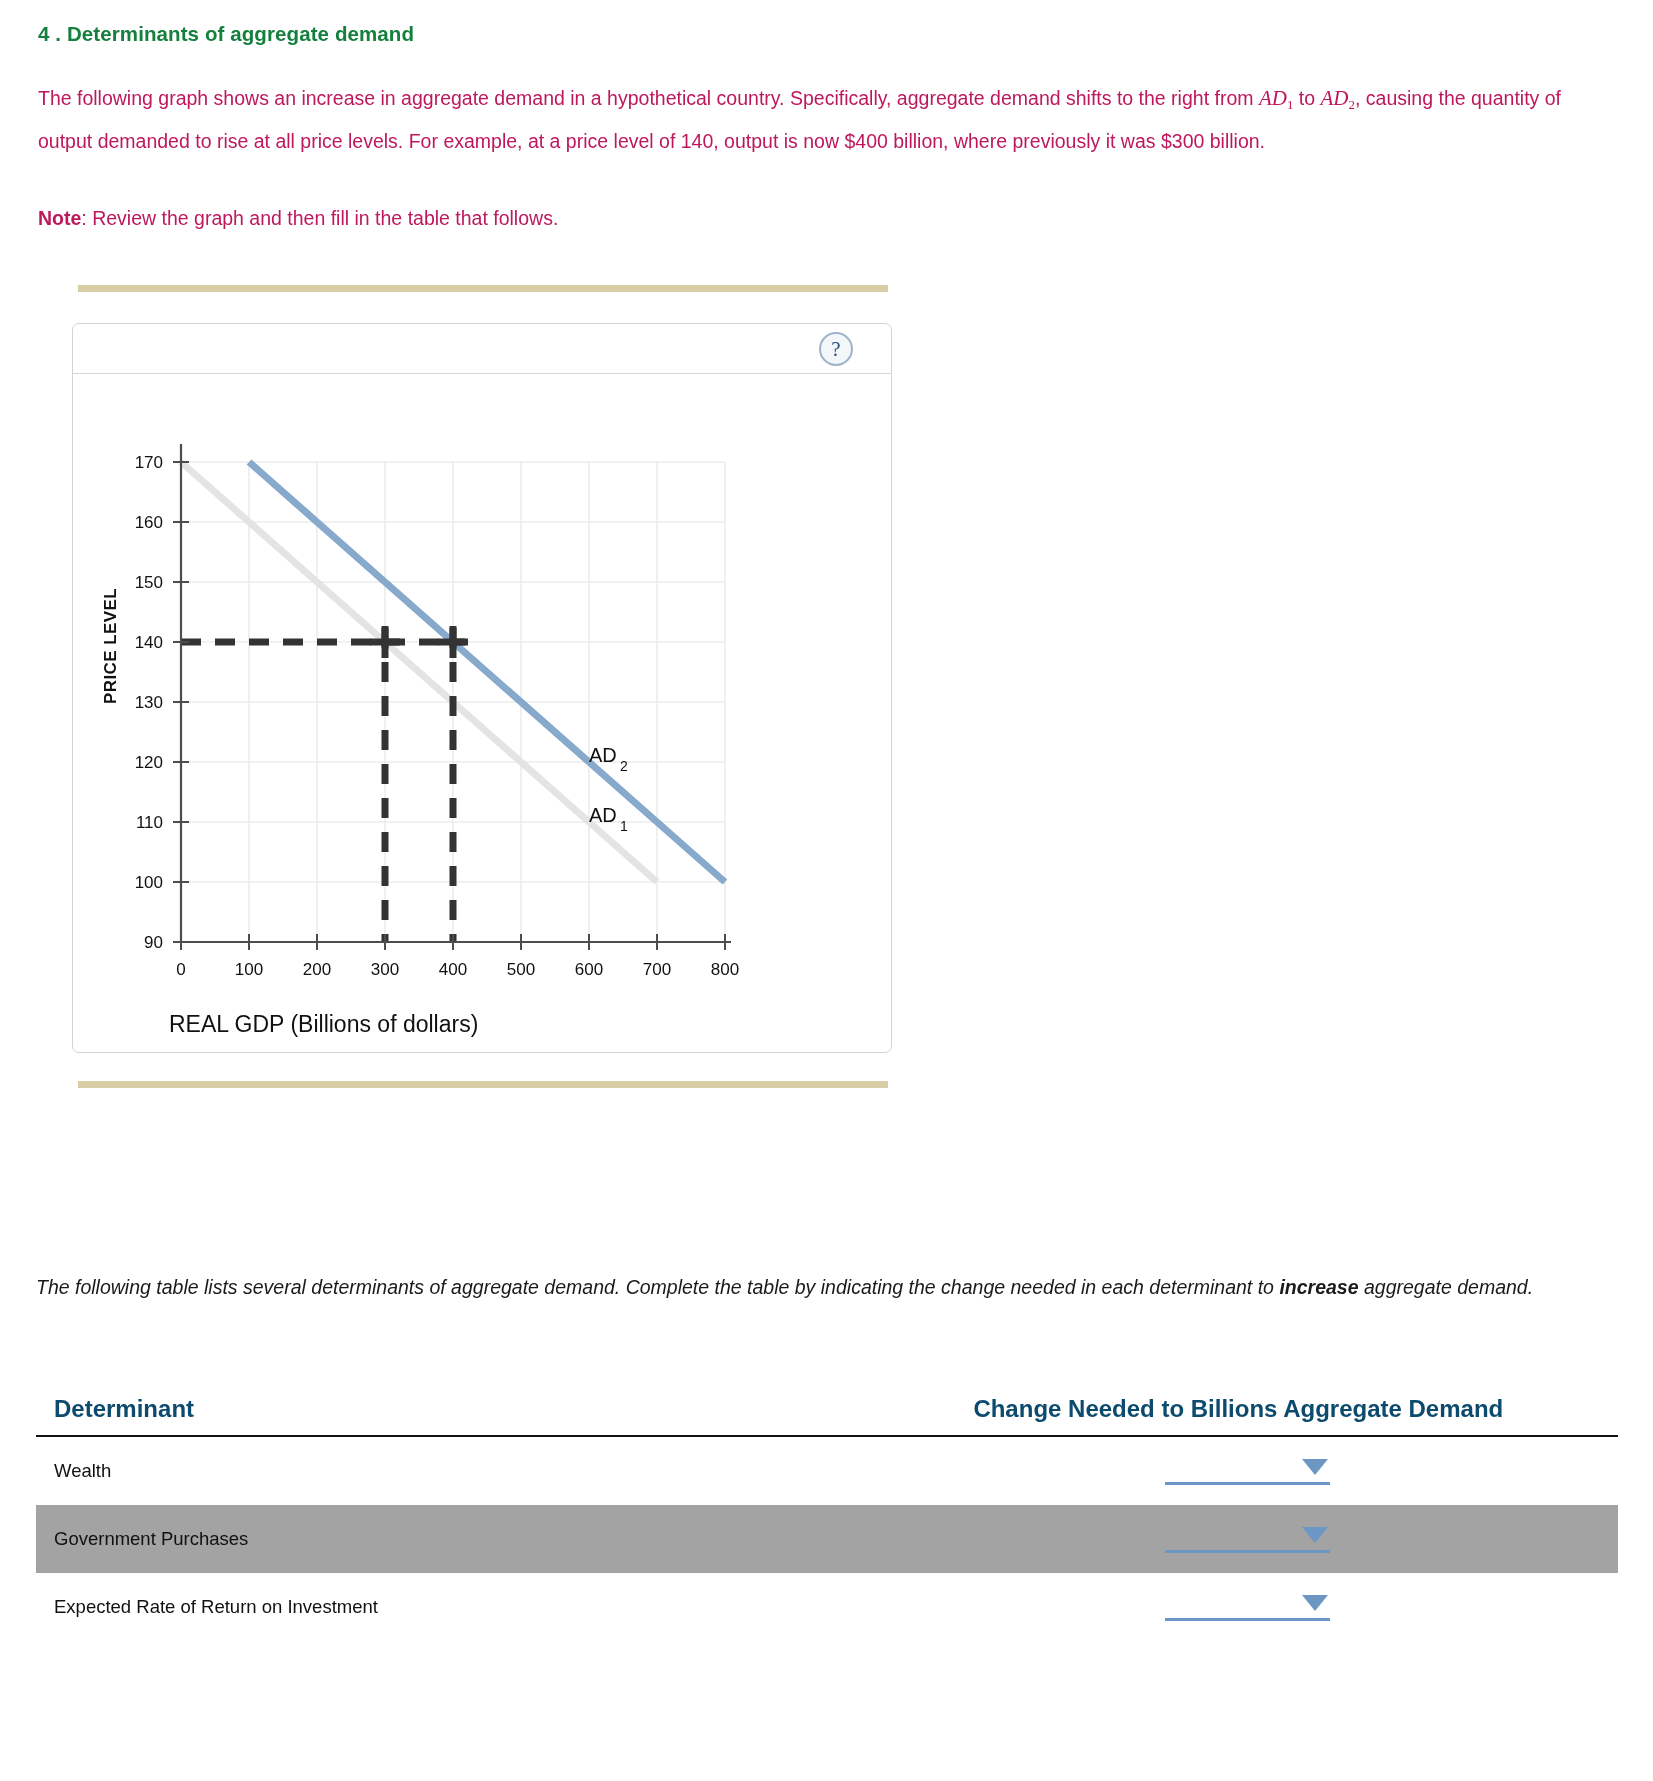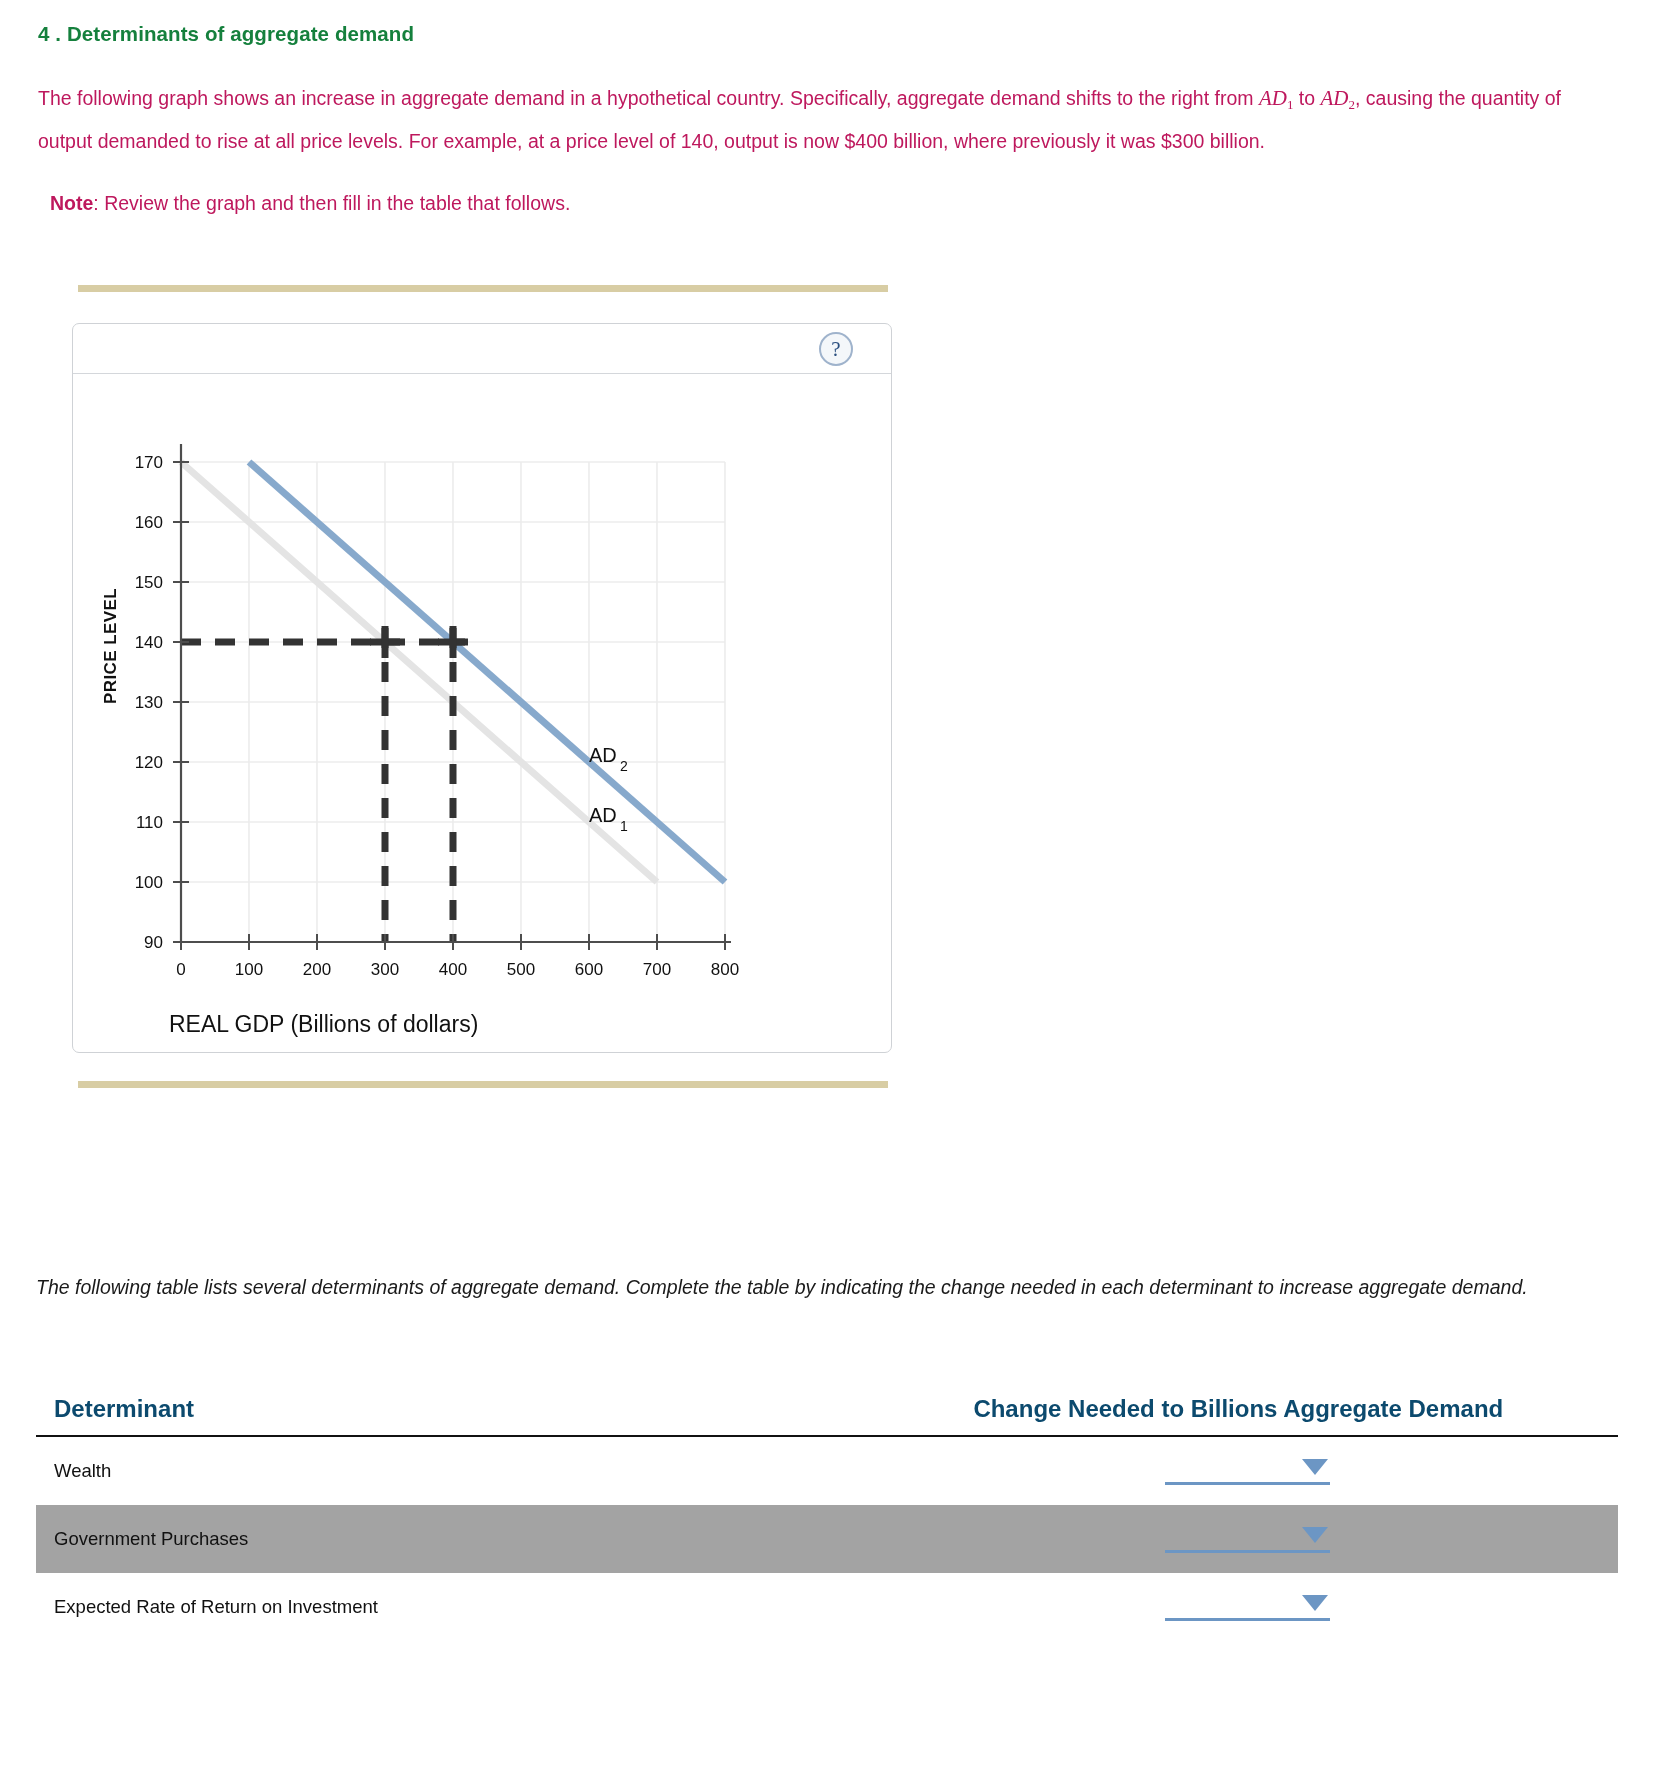--- a/index.html
+++ b/index.html
@@ -29,21 +29,21 @@
   
   .para {
     position: absolute;
     left: 38px;
     width: 1572px;
     font-size: 19.5px;
     line-height: 36px;
     color: #be185d;
   }
   #para-intro { top: 80px; }
-  #para-note  { top: 185px; margin-left: 12px; }
+  #para-note  { top: 200px; }
   .note-lead { font-weight: bold; }
   .mathit {
     font-family: "Liberation Serif", serif;
     font-style: italic;
     font-size: 21px;
   }
   .mathit sub {
     font-style: normal;
     font-size: 13px;
     vertical-align: -4px;
@@ -119,21 +119,21 @@
   .para-lower {
     position: absolute;
     left: 36px;
     width: 1560px;
     font-size: 19.5px;
     line-height: 38px;
     font-style: italic;
     color: #1a1a1a;
   }
   #para-table-intro { top: 1268px; }
-  .em-bold { font-weight: normal; font-style: italic; text-align: right; }
+  .em-bold { font-weight: bold; font-style: italic; text-align: right; }
 
   table.det-table {
     position: absolute;
     left: 36px; top: 1385px;
     width: 1582px;
     border-collapse: collapse;
     font-size: 18.5px;
   }
   table.det-table th {
     text-align: left;

